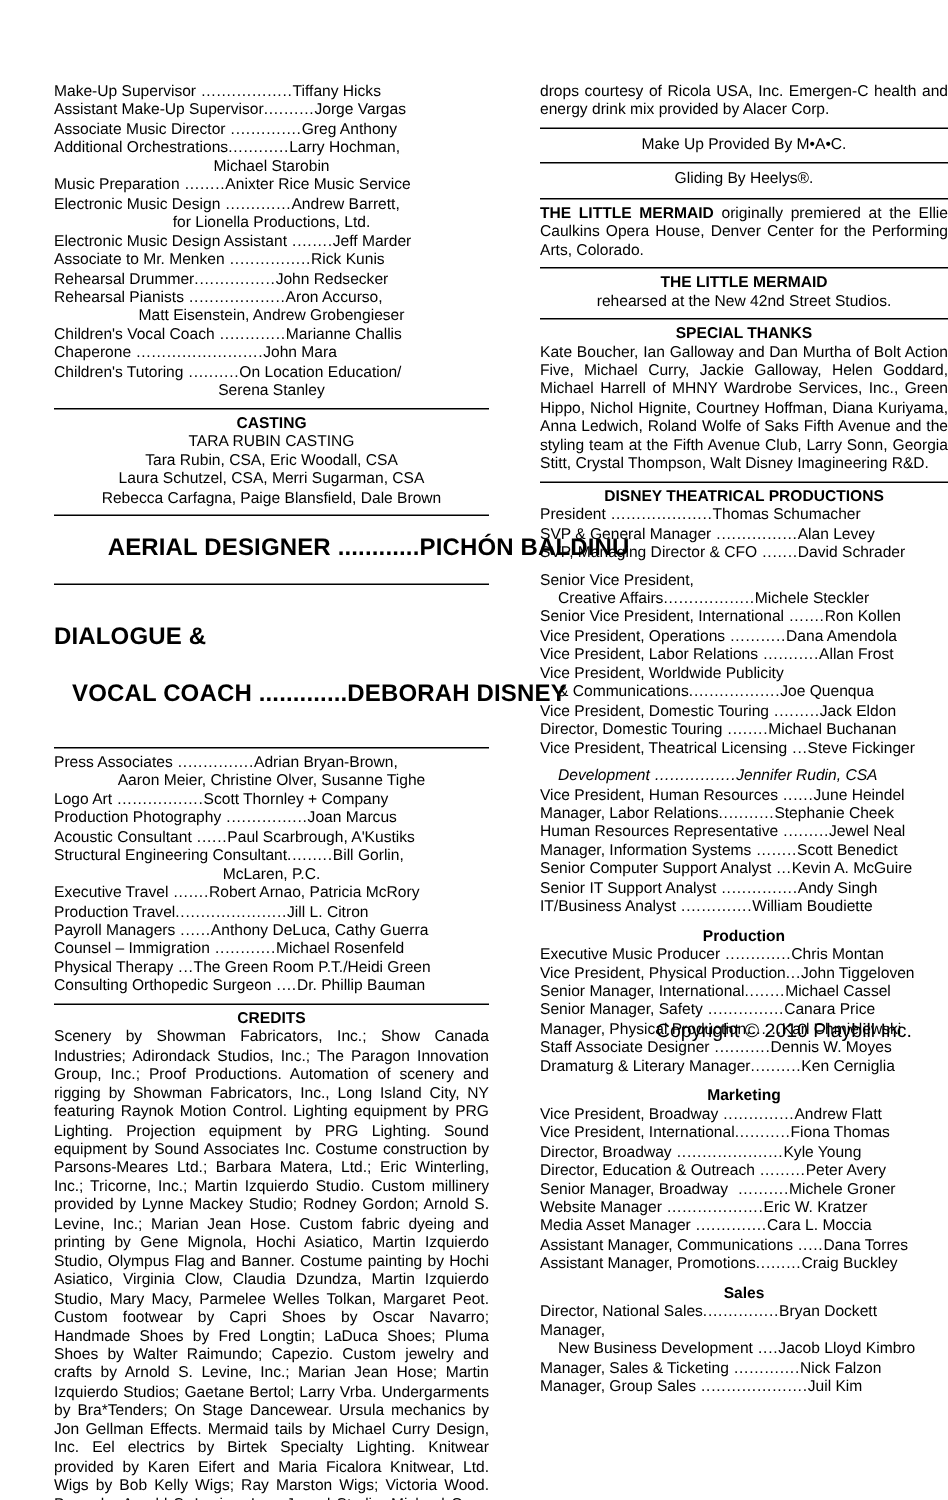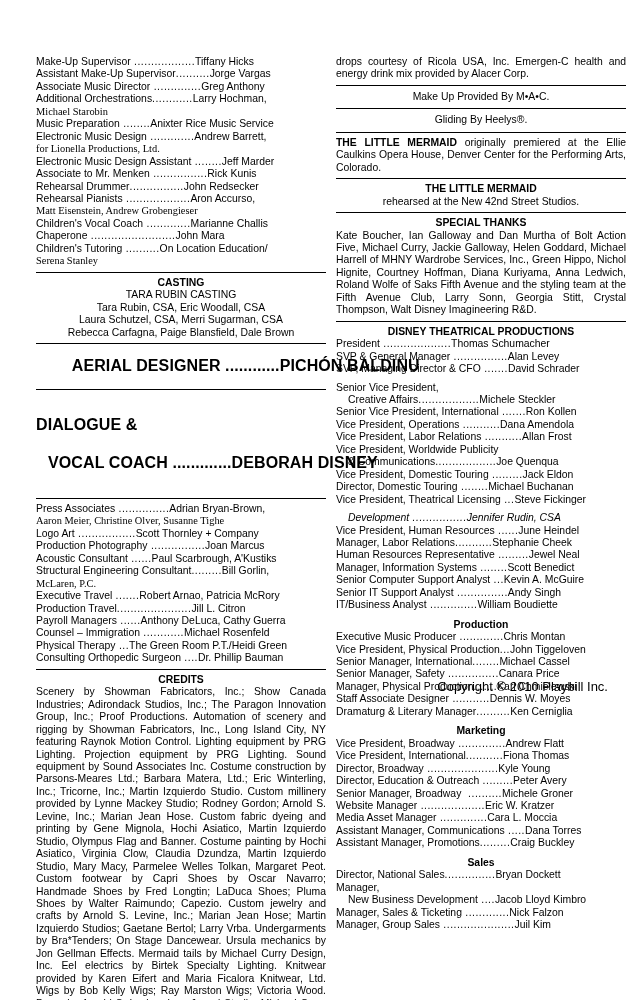--- a/index.html
+++ b/index.html
@@ -29,21 +29,21 @@
     display: flex;
     flex-direction: row;
     align-items: flex-start;
   }
   .col {
     width: 290px;
     font-size: 10.4px;
     line-height: 12.45px;
   }
   .col-left { margin-left: 36px; }
-  .col-right { margin-left: 10px; }
+  .col-right { margin-left: 34px; }
 
   .rule {
     border: 0;
     border-top: 1px solid #000;
     margin: 4px 0 4px 0;
     height: 0;
   }
 
   
   .credit {
@@ -52,23 +52,22 @@
     overflow: hidden;
   }
   .credit .dots { letter-spacing: 0.5px; }
 
   .credit-line {
     display: block;
     white-space: pre;
   }
   .cont {
     display: block;
-    text-align: left;
+    text-align: center;
     white-space: pre;
-    font-family: Liberation Serif, serif;
   }
   .center { text-align: center; }
   .justify {
     text-align: justify;
     text-align-last: left;
   }
   .section-head {
     font-weight: bold;
     text-align: center;
     margin-top: 1px;

